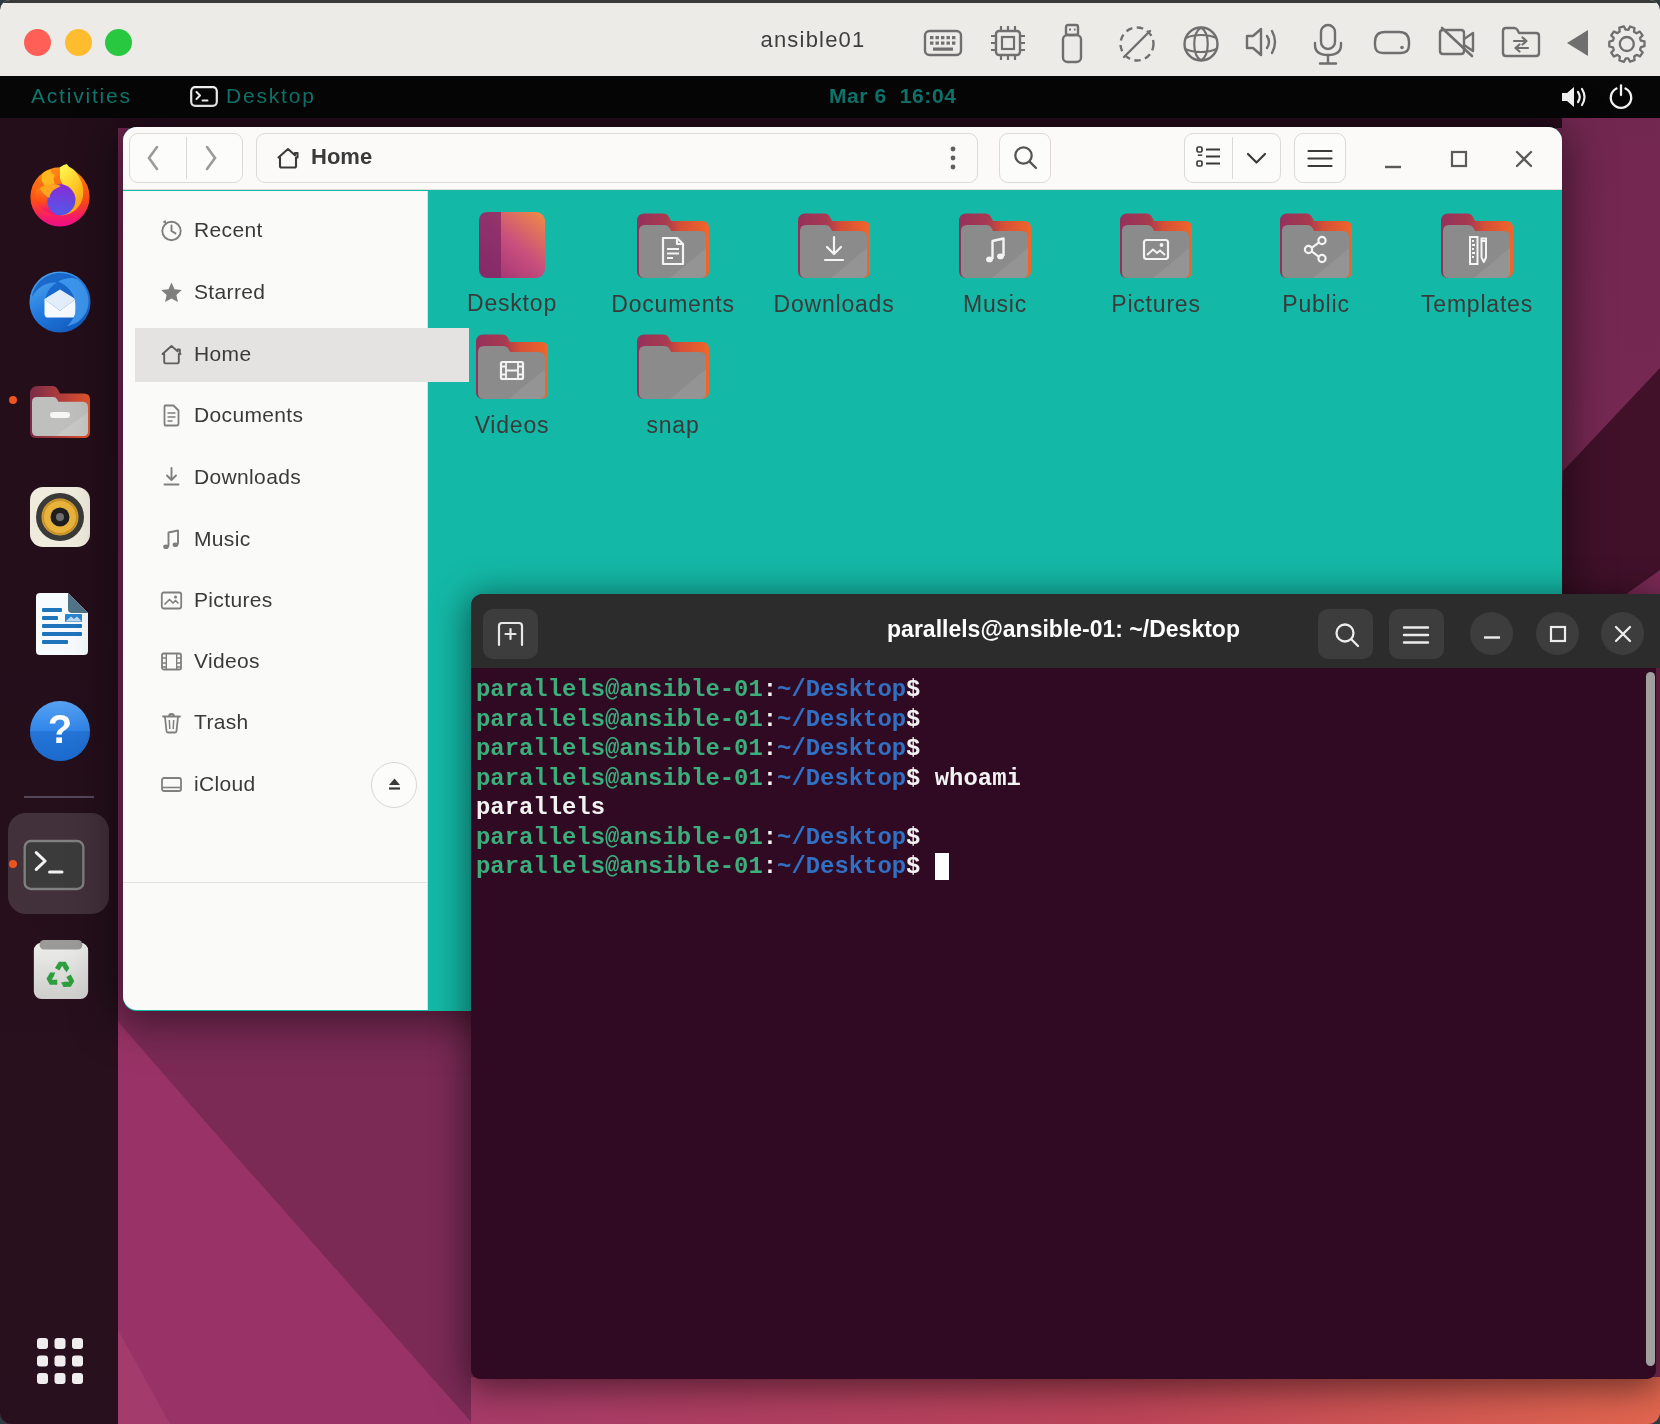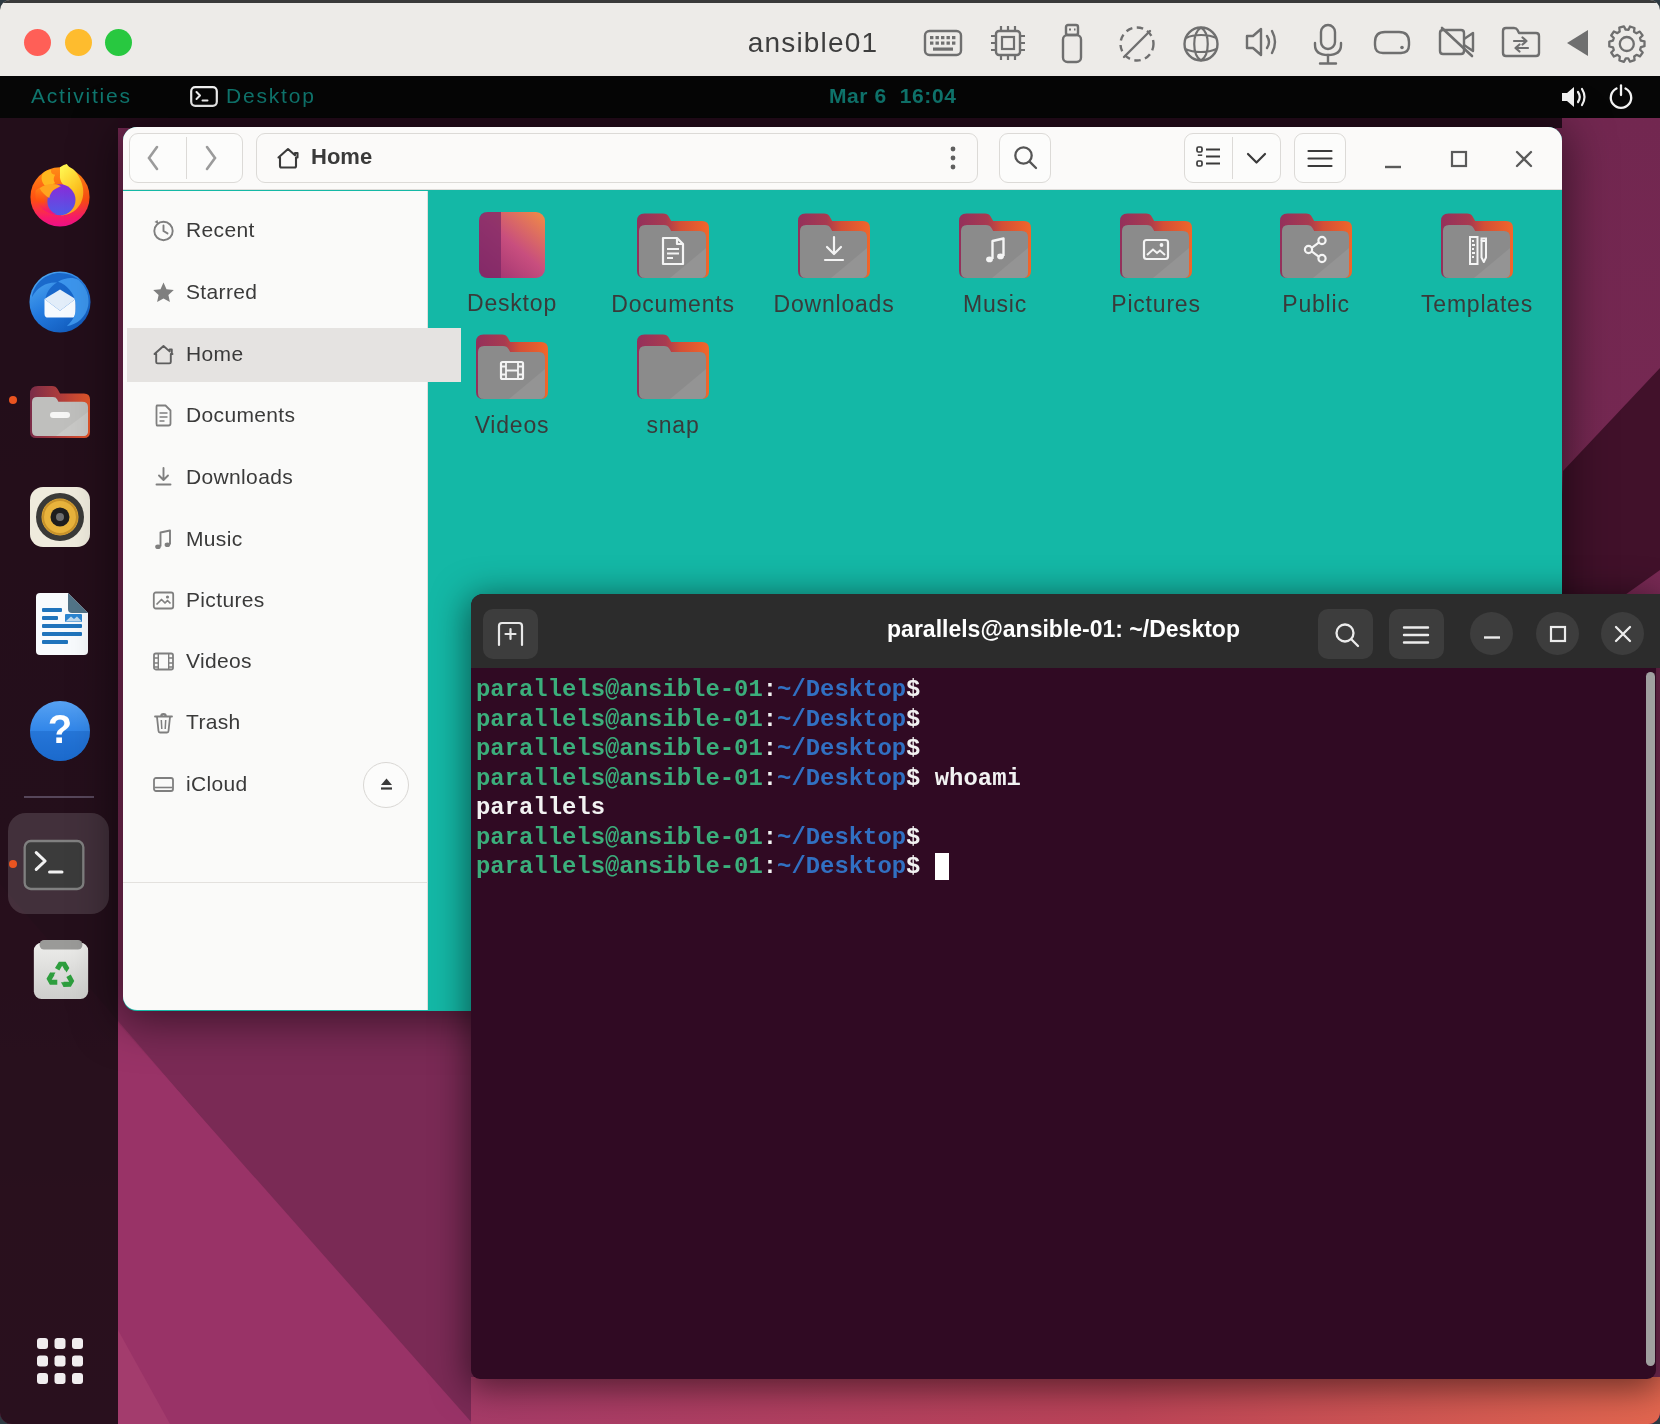--- a/index.html
+++ b/index.html
@@ -1,41 +1,41 @@
 <!DOCTYPE html>
 <html><head><meta charset="utf-8">
 <style>
 *{margin:0;padding:0;box-sizing:border-box}
 html,body{width:1660px;height:1424px;background:#2E3A42;font-family:"Liberation Sans",sans-serif;overflow:hidden}
 #frame{position:absolute;left:0;top:0;width:1660px;height:1424px;border-radius:10px 10px 12px 12px;overflow:hidden;background:#000}
 .abs{position:absolute}
 
 #macbar{position:absolute;left:0;top:0;width:1660px;height:76px;background:#EDEBE8;border-top:3px solid #3a3a3a}
 .tl{position:absolute;top:26px;width:27px;height:27px;border-radius:50%}
-#mactitle{position:absolute;top:24px;left:733px;width:160px;text-align:center;font-size:28px;color:#3E3E3E;font-weight:400;letter-spacing:1.2px}
+#mactitle{position:absolute;top:24px;left:733px;width:160px;text-align:center;font-size:22px;color:#3E3E3E;font-weight:400;letter-spacing:1.2px}
 .mic{position:absolute;top:20px}
 
 #topbar{position:absolute;left:0;top:76px;width:1660px;height:42px;background:#060606;color:#0f766e}
 #topbar .t{position:absolute;top:8px;font-size:21px;letter-spacing:1.8px}
 
 #wall{position:absolute;left:0;top:118px;width:1660px;height:1306px;background:linear-gradient(180deg,#6F2449 0%,#752850 16%,#7C2B55 38%,#8C2F5E 62%,#993367 82%,#9C3568 100%)}
 #wedgeMid{position:absolute;left:0;top:0;width:1660px;height:1306px;background:linear-gradient(180deg,#722750 0%,#7A2A55 55%);clip-path:polygon(0 0,1660px 0,1660px 1306px,465px 1306px,118px 903px,0 766px)}
 #wedgeTR{position:absolute;left:0;top:0;width:1660px;height:1306px;background:#41112A;clip-path:polygon(1660px 250px,1563px 353px,1556px 526px,1660px 452px)}
 #wedgeBL{position:absolute;left:0;top:0;width:1660px;height:1306px;background:#993367;clip-path:polygon(118px 905px,118px 1306px,473px 1306px)}
 #bandBL{position:absolute;left:0;top:0;width:1660px;height:1306px;background:#A33C6D;clip-path:polygon(118px 1212px,118px 1306px,170px 1306px)}
 #bandBot{position:absolute;left:471px;top:1259px;width:1189px;height:47px;background:linear-gradient(90deg,#A63B68 0%,#BC4458 55%,#E2664F 100%)}
 
 #dock{position:absolute;left:0;top:118px;width:118px;height:1306px;background:rgba(22,10,18,0.86)}
 .dicon{position:absolute;left:28px;width:64px;height:64px}
 .ddot{position:absolute;left:9px;width:8px;height:8px;border-radius:50%;background:#E95420}
 
 #files{position:absolute;left:123px;top:127px;width:1439px;height:884px;border-radius:14px;background:#14b8a6;box-shadow:0 5px 45px 5px rgba(0,0,0,0.5);}
 #fhead{position:absolute;left:0;top:0;width:1439px;height:63px;background:#FBFAF9;border-bottom:1px solid #DFDDDA;border-radius:14px 14px 0 0}
 #fside{position:absolute;left:0;top:64px;width:305px;height:819px;background:#FAFAF9;border-right:1px solid #E1DFDC;border-radius:0 0 0 14px}
-.srow{position:absolute;left:4px;width:334px;height:54px}
+.srow{position:absolute;left:12px;width:334px;height:54px}
 .srow .lbl{position:absolute;left:59px;top:14px;font-size:21px;color:#3A3A3A;letter-spacing:0.35px}
 .srow svg{position:absolute;left:25px;top:15px}
 .btn{position:absolute;background:#FCFCFB;border:1px solid #DCDAD7;border-radius:9px}
 .fgrid{position:absolute;width:150px;text-align:center}
 .fgrid .cap{margin-top:8px;font-size:23px;color:#3A3A3A;letter-spacing:0.8px}
 
 #term{position:absolute;left:471px;top:594px;width:1185px;height:785px;border-radius:12px 12px 9px 9px;background:#300A23;box-shadow:0 6px 34px 4px rgba(0,0,0,0.5)}
 #thead{position:absolute;left:0;top:0;width:1293px;height:74px;background:#2C2C2C;border-radius:12px 12px 0 0}
 #ttitle{position:absolute;left:0;top:22px;width:1185px;text-align:center;font-weight:700;font-size:23px;color:#fff}
 .tbtn{position:absolute;top:15px;width:55px;height:50px;background:#3D3D3D;border-radius:10px}

